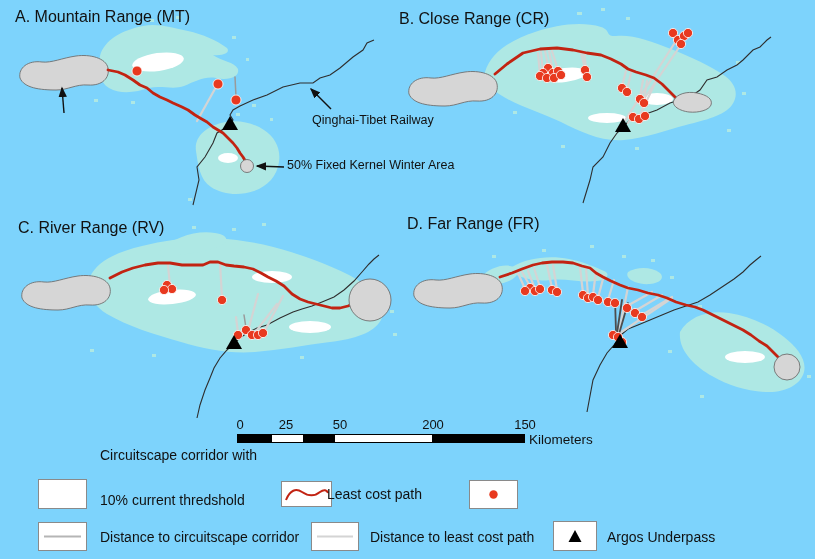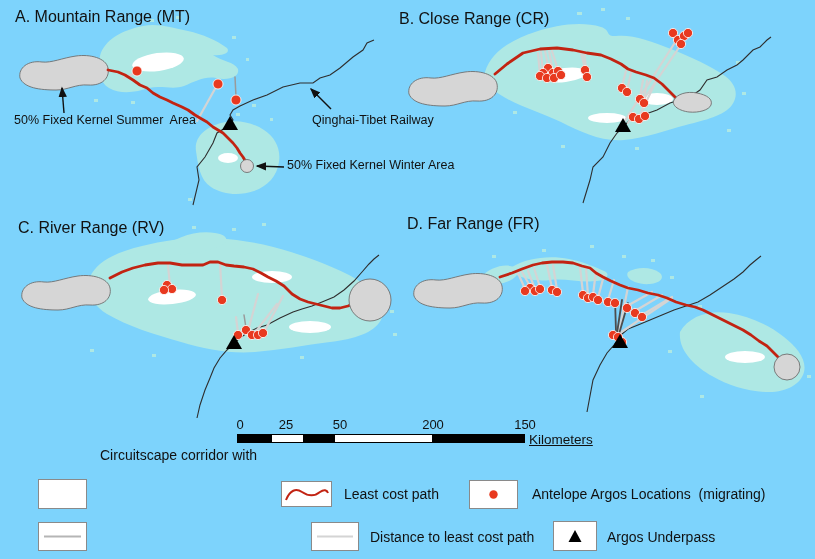--- a/index.html
+++ b/index.html
@@ -4,21 +4,21 @@
 <style>
   html,body{margin:0;padding:0;background:#fff;}
   #fig{position:relative;width:815px;height:559px;background:#7dd3fc;overflow:hidden;
        font-family:"Liberation Sans",sans-serif;color:#1a1a1a;}
   .abs{position:absolute;}
   .t{position:absolute;white-space:pre;line-height:1.15;}
   .title{font-size:16px;color:#111;}
   .ann{font-size:12.5px;color:#111;}
   .leg{font-size:14px;color:#111;}
   .tick{font-size:13px;color:#111;transform:translateX(-50%);}
-  .unit{font-size:13.5px;color:#111;text-decoration:underline;}
+  .unit{font-size:13.5px;color:#111;}
   svg{position:absolute;overflow:visible;}
   .kernel{stroke:#6f6f6f;stroke-width:0.9;}
   .rail{fill:none;stroke-width:1.1;}
   .lcp{fill:none;stroke-width:2.8;stroke-linecap:round;stroke-linejoin:round;}
   .dln{fill:none;stroke-width:2.2;stroke-linecap:round;}
   .ddk{fill:none;stroke:#4d4d4d;stroke-width:1.8;stroke-linecap:round;}
   .dmid{fill:none;stroke:#9a9a9a;stroke-width:1.5;stroke-linecap:round;}
   .dot{stroke:#fff;stroke-width:0.8;}
   .hole{fill:#fff;}
   .arrowl{stroke:#111;stroke-width:1.4;fill:none;}
@@ -260,21 +260,20 @@
         <circle cx="218" cy="122" r="4.6"></circle>
     </g>
     <polygon points="220,119 212,133 228,133" fill="#000"></polygon>
   </svg>
 
   <div class="t title" style="left:15px;top:8px">A. Mountain Range (MT)</div>
   <div class="t title" style="left:399px;top:10px">B. Close Range (CR)</div>
   <div class="t title" style="left:407px;top:215px">D. Far Range (FR)</div>
   <div class="t title" style="left:18px;top:219px">C. River Range (RV)</div>
 
-  <div class="t ann" style="left:14px;top:113px">50% Fixed Kernel Summer  Area</div>
   <div class="t ann" style="left:312px;top:113px">Qinghai-Tibet Railway</div>
   <div class="t ann" style="left:287px;top:158px">50% Fixed Kernel Winter Area</div>
 
   <span class="t tick" style="left:240px;top:418px">0</span>
   <span class="t tick" style="left:286px;top:418px">25</span>
   <span class="t tick" style="left:340px;top:418px">50</span>
   <span class="t tick" style="left:433px;top:418px">200</span>
   <span class="t tick" style="left:525px;top:418px">150</span>
   <div class="sb-bar">
     <div class="sb-seg" style="width:34px;background:#000"></div>
@@ -282,37 +281,38 @@
     <div class="sb-seg" style="width:32px;background:#000"></div>
     <div class="sb-seg" style="width:97px;background:#fff"></div>
     <div class="sb-seg" style="width:92px;background:#000"></div>
   </div>
   <div class="t unit" style="left:529px;top:432px">Kilometers</div>
 
   <svg class="abs" style="left:38px;top:479px" width="49" height="30">
     <rect x="0.5" y="0.5" width="48" height="29" class="swbox" fill="#aee8e4"></rect>
   </svg>
   <div class="t leg" style="left:100px;top:447px">Circuitscape corridor with</div>
+  <div class="t leg" style="left:100px;top:492px">10% current thredshold</div>
 
   <svg class="abs" style="left:281px;top:481px" width="51" height="26">
     <rect x="0.5" y="0.5" width="50" height="25" class="swbox"></rect>
     <path d="M5,19 C9,9 15,7 21,11 C27,15 33,16 39,11 C43,8 46,9 47,12" fill="none" stroke-width="2" stroke="#c22312"></path>
   </svg>
-  <div class="t leg" style="left:344px;top:486px">Least cost path</div>
+  <div class="t leg" style="left:327px;top:486px">Least cost path</div>
 
   <svg class="abs" style="left:469px;top:480px" width="49" height="29">
     <rect x="0.5" y="0.5" width="48" height="28" class="swbox"></rect>
     <circle cx="24.5" cy="14.5" r="4.2" fill="#e8391f"></circle>
   </svg>
-  <div class="t leg" style="left:532px;top:486px">Antelope Argos Locations  (migrating)</div>
 
   <svg class="abs" style="left:38px;top:522px" width="49" height="29">
     <rect x="0.5" y="0.5" width="48" height="28" class="swbox"></rect>
     <line x1="6" y1="14.5" x2="43" y2="14.5" stroke-width="2" stroke="#b5b5b5"></line>
   </svg>
+  <div class="t leg" style="left:100px;top:529px">Distance to circuitscape corridor</div>
 
   <svg class="abs" style="left:311px;top:522px" width="48" height="29">
     <rect x="0.5" y="0.5" width="47" height="28" class="swbox"></rect>
     <line x1="6" y1="14.5" x2="42" y2="14.5" stroke-width="2" stroke="#d4d4d4"></line>
   </svg>
   <div class="t leg" style="left:370px;top:529px">Distance to least cost path</div>
 
   <svg class="abs" style="left:553px;top:521px" width="44" height="30">
     <rect x="0.5" y="0.5" width="43" height="29" class="swbox"></rect>
     <polygon points="22,9 15.5,21 28.5,21" fill="#000000"></polygon>

